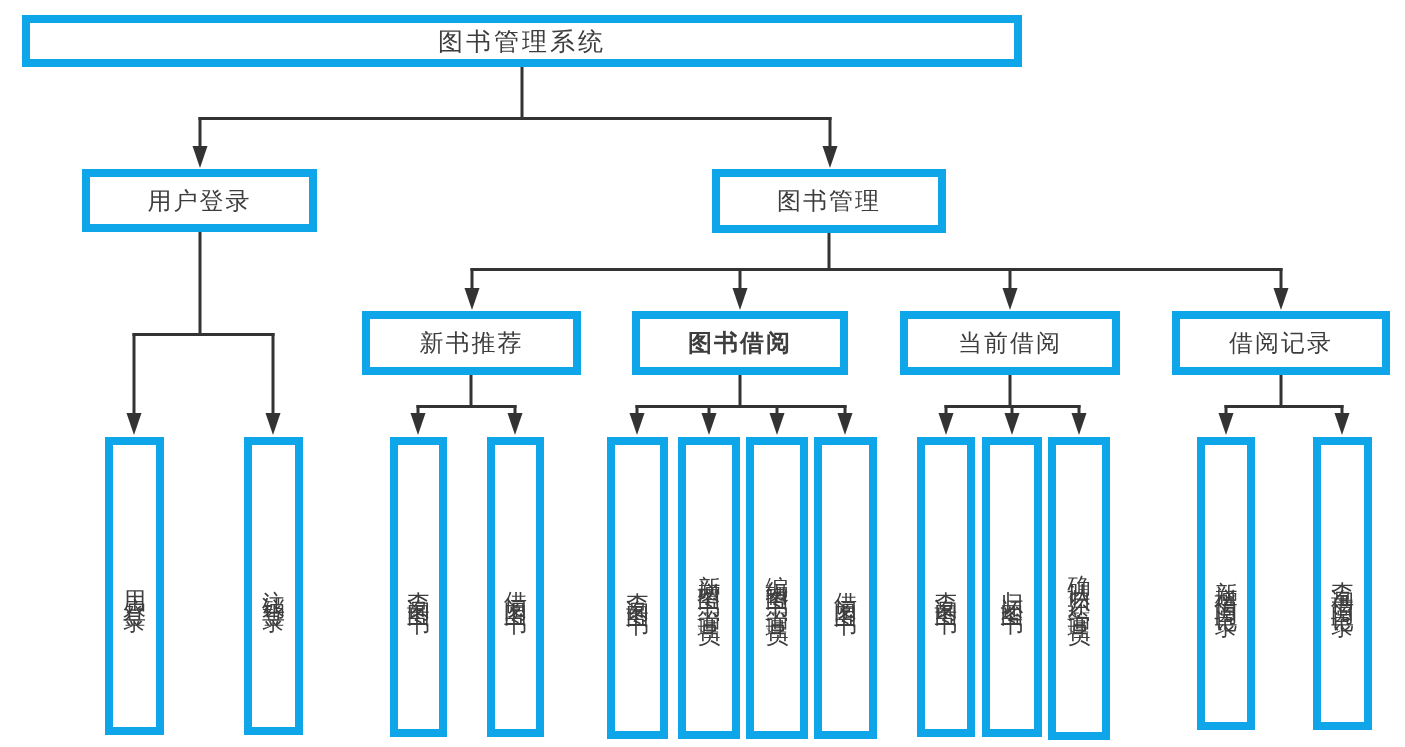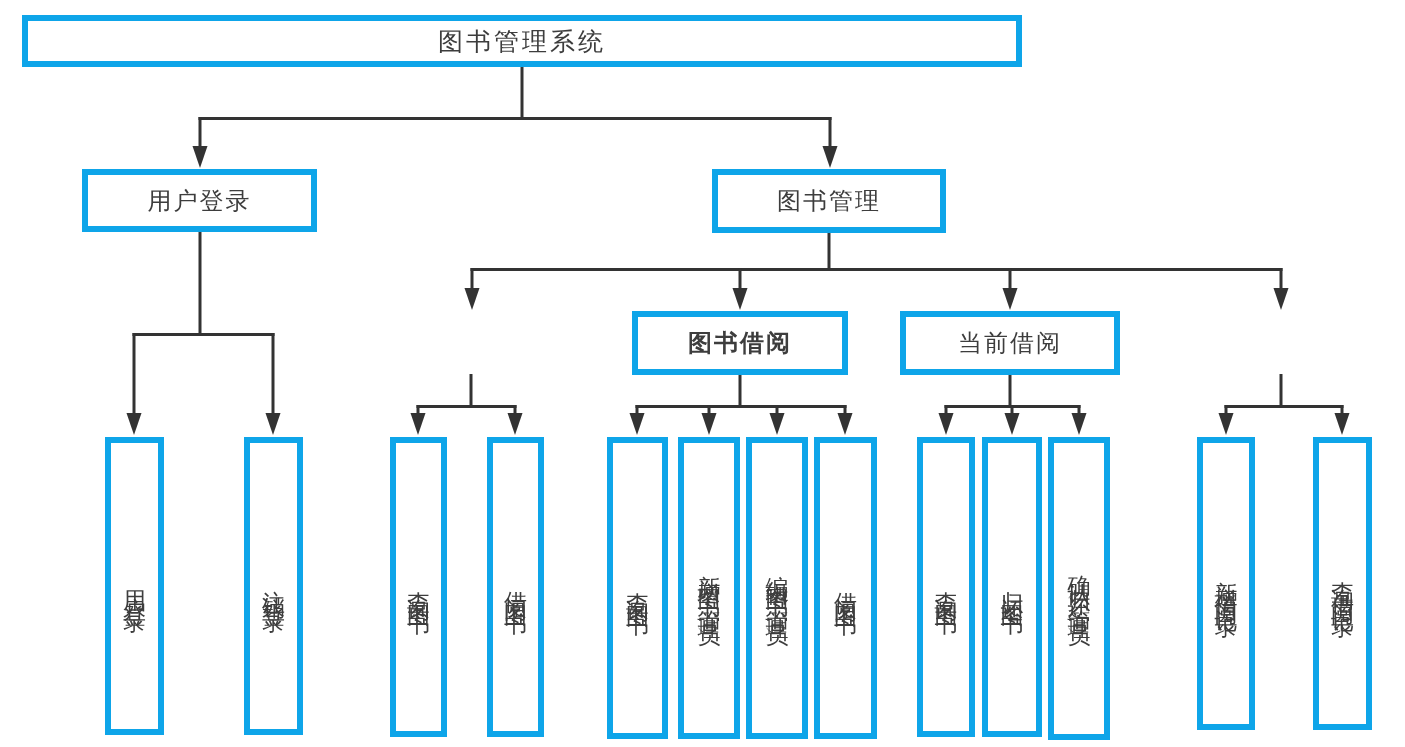--- a/index.html
+++ b/index.html
@@ -19,21 +19,21 @@
     position: absolute;
     left: 0;
     top: 0;
     width: 1405px;
     height: 747px;
     z-index: 0;
   }
   .node {
     position: absolute;
     box-sizing: border-box;
-    border: 6px solid #0ea5e9;
+    border: 8px solid #0ea5e9;
     background: #ffffff;
     color: #3d3d3d;
     display: flex;
     align-items: center;
     justify-content: center;
     z-index: 1;
   }
   .node.h {
     font-size: 24px;
     letter-spacing: 2px;
@@ -147,26 +147,32 @@
     <span>图书管理系统</span>
   </div>
 
   <div class="node h" style="left:82px; top:169px; width:235px; height:63px;">
     <span>用户登录</span>
   </div>
   <div class="node h" style="left:712px; top:169px; width:234px; height:64px;">
     <span>图书管理</span>
   </div>
 
+  <div class="node h" style="left:362px; top:311px; width:219px; height:64px;">
+    <span>新书推荐</span>
+  </div>
   <div class="node h" style="left:632px; top:311px; width:216px; height:64px;font-weight:bold;">
     <span>图书借阅</span>
   </div>
   <div class="node h" style="left:900px; top:311px; width:220px; height:64px;">
     <span>当前借阅</span>
   </div>
+  <div class="node h" style="left:1172px; top:311px; width:218px; height:64px;">
+    <span>借阅记录</span>
+  </div>
 
   <div class="node v" style="left:105px; top:437px; width:59px; height:298px;">
     <span>用户登录</span>
   </div>
   <div class="node v" style="left:244px; top:437px; width:59px; height:298px;">
     <span>注销登录</span>
   </div>
 
   <div class="node v" style="left:390px; top:437px; width:57px; height:300px;">
     <span>查询图书</span>

